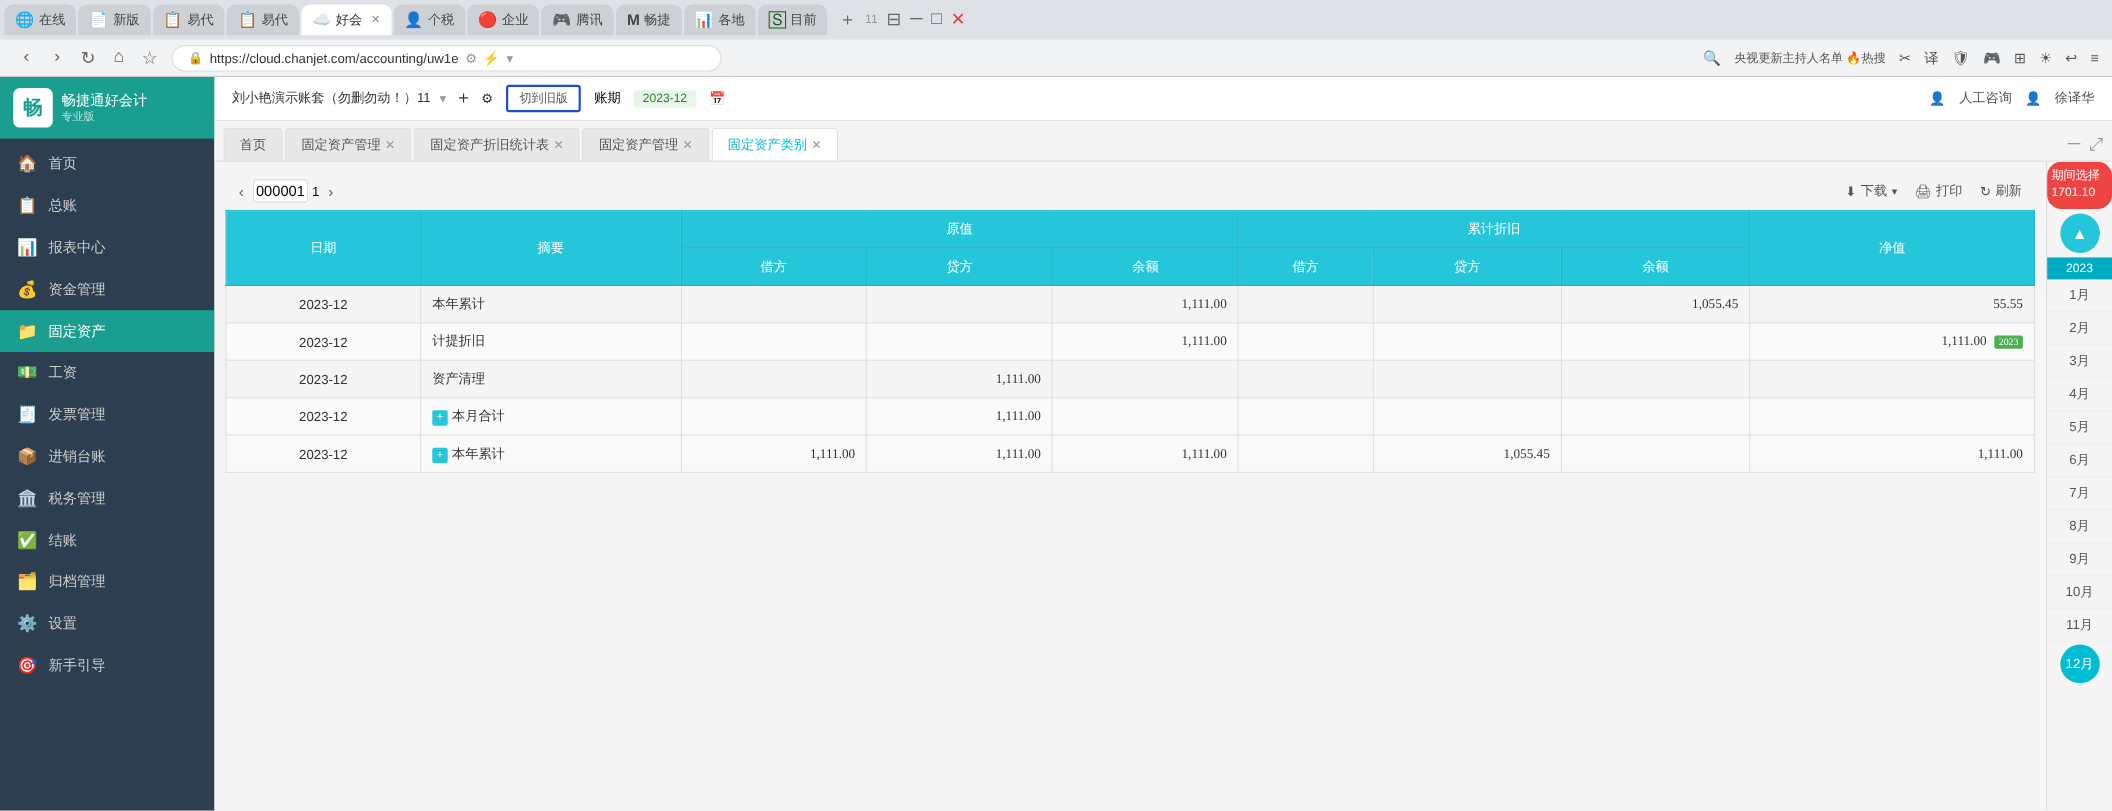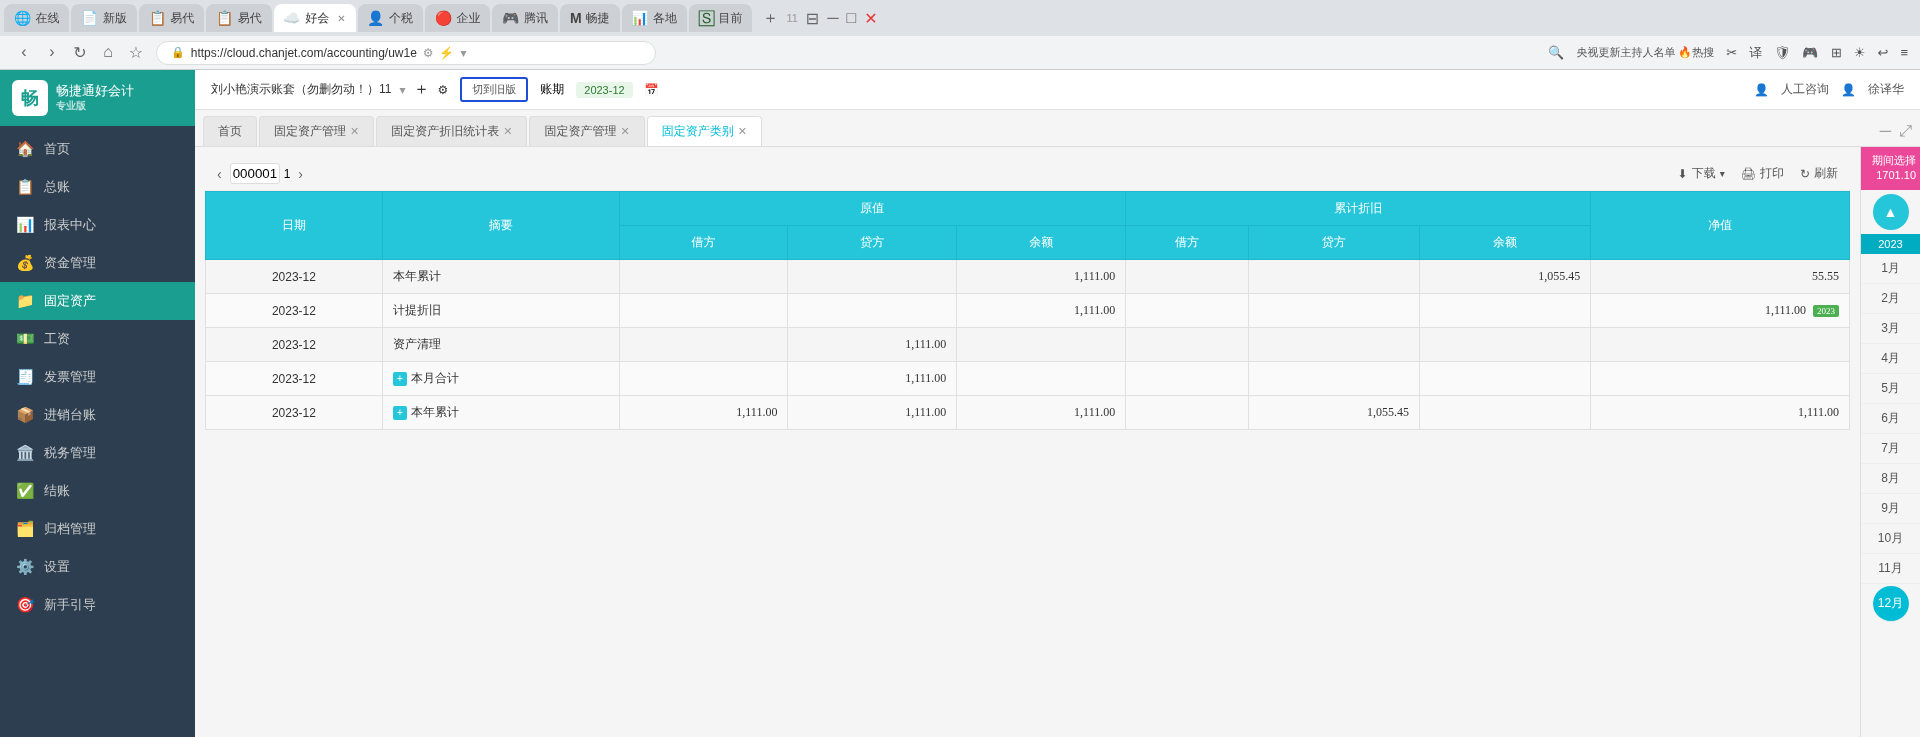--- a/index.html
+++ b/index.html
@@ -21,21 +21,21 @@
     .browser-actions { display: flex; gap: 12px; align-items: center; color: #555; font-size: 13px; margin-left: auto; }
 
     
     .app-container { display: flex; height: calc(737px - 70px); }
 
     
     .sidebar { width: 195px; background: #2c3e50; color: #fff; display: flex; flex-direction: column; flex-shrink: 0; }
     .sidebar-header { background: #1a9e8f; padding: 10px 12px; display: flex; align-items: center; gap: 8px; }
     .sidebar-logo { width: 36px; height: 36px; background: #fff; border-radius: 6px; display: flex; align-items: center; justify-content: center; color: #1a9e8f; font-size: 18px; font-weight: bold; }
     .sidebar-title { font-size: 13px; color: #fff; line-height: 1.3; }
-    .sidebar-subtitle { font-size: 10px; color: rgba(255,255,255,0.7); font-weight: bold; }
+    .sidebar-subtitle { font-size: 10px; color: rgba(255,255,255,0.7); }
     .sidebar-menu { flex: 1; overflow-y: auto; padding: 4px 0; }
     .menu-item { display: flex; align-items: center; gap: 10px; padding: 10px 16px; cursor: pointer; color: #ccc; font-size: 13px; transition: background 0.2s; }
     .menu-item.active { background: #1a9e8f; color: #fff; }
     .menu-icon { font-size: 15px; width: 18px; text-align: center; }
 
     
     .main-content { flex: 1; display: flex; flex-direction: column; background: #f5f5f5; overflow: hidden; }
 
     
     .top-bar { background: #fff; height: 40px; display: flex; align-items: center; padding: 0 16px; gap: 12px; border-bottom: 1px solid #e0e0e0; }
@@ -64,21 +64,21 @@
     .ledger-table { width: 100%; border-collapse: collapse; font-size: 12px; }
     .ledger-table th { background: #26c6da; color: #fff; padding: 8px 10px; text-align: center; border: 1px solid #1eb8cc; font-weight: normal; }
     .ledger-table td { padding: 8px 10px; text-align: center; border: 1px solid #e0e0e0; color: #333; }
     .ledger-table tr:nth-child(even) td { background: #fafafa; }
     .ledger-table td.amount { text-align: right; font-family: Liberation Serif, serif; }
     .ledger-table td.desc { text-align: left; }
     .row-icon { display: inline-block; width: 14px; height: 14px; background: #26c6da; color: #fff; border-radius: 2px; font-size: 10px; text-align: center; line-height: 14px; margin-right: 4px; }
 
     
     .period-panel { width: 60px; background: #f5f5f5; border-left: 1px solid #ddd; display: flex; flex-direction: column; overflow-y: auto; }
-    .period-header { background: #ec4899; color: #fff; text-align: right; padding: 6px 4px; font-size: 11px; line-height: 1.4; }
+    .period-header { background: #ef4444; color: #fff; text-align: left; padding: 6px 4px; font-size: 11px; line-height: 1.4; border-radius: 13px; }
     .period-year-active { background: #00acc1; color: #fff; text-align: center; padding: 4px 2px; font-size: 11px; display: flex; align-items: center; justify-content: center; gap: 2px; }
     .period-month { text-align: center; padding: 6px 4px; font-size: 12px; cursor: pointer; color: #555; border-bottom: 1px solid #eee; }
     .period-month.active { background: #00bcd4; color: #fff; border-radius: 50%; margin: 2px auto; width: 36px; height: 36px; display: flex; align-items: center; justify-content: center; }
 
     .scroll-top-btn { background: #26c6da; color: #fff; width: 36px; height: 36px; border-radius: 50%; display: flex; align-items: center; justify-content: center; cursor: pointer; margin: 4px auto; font-size: 14px; }
   </style>
 </head>
 <body>
 
 <div class="browser-chrome">

